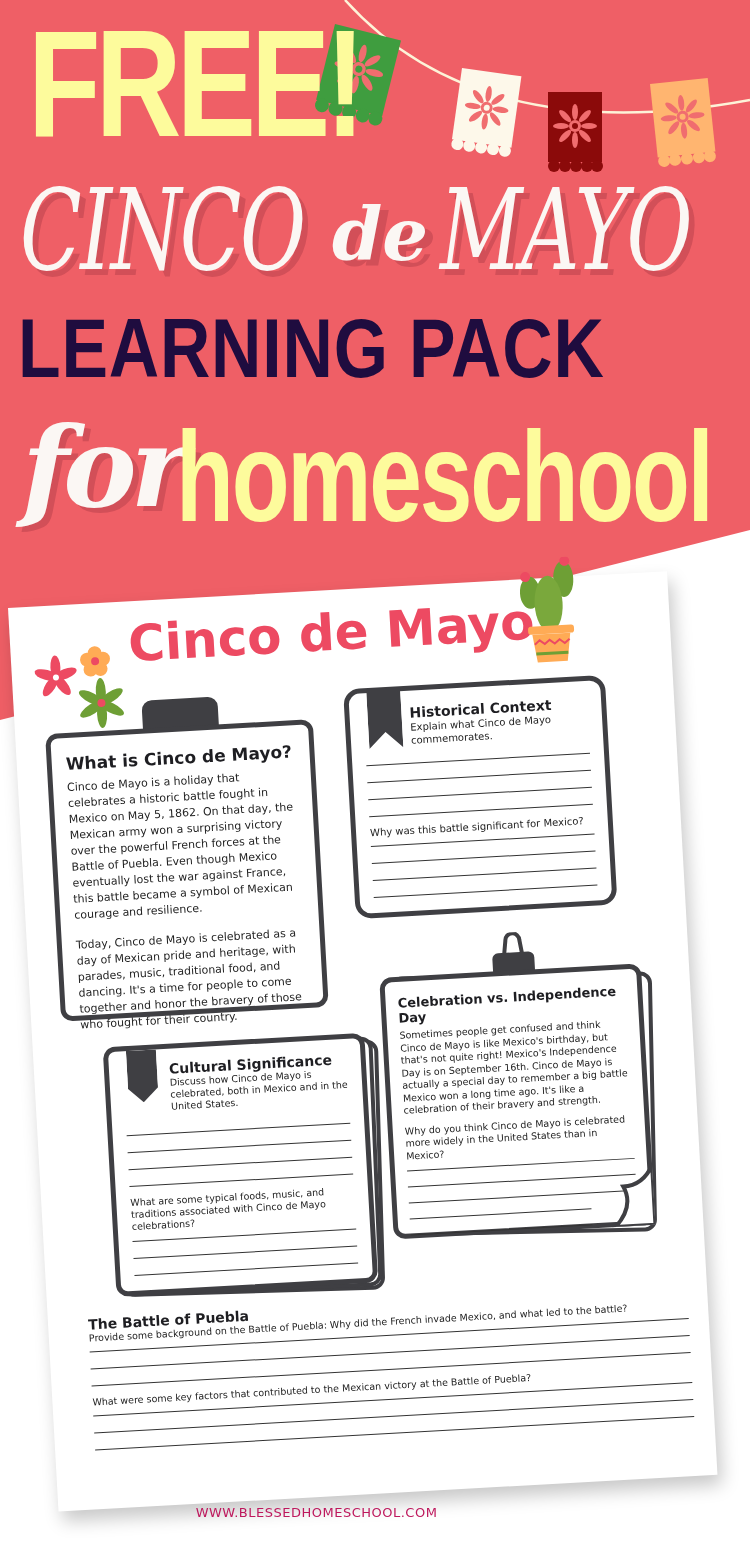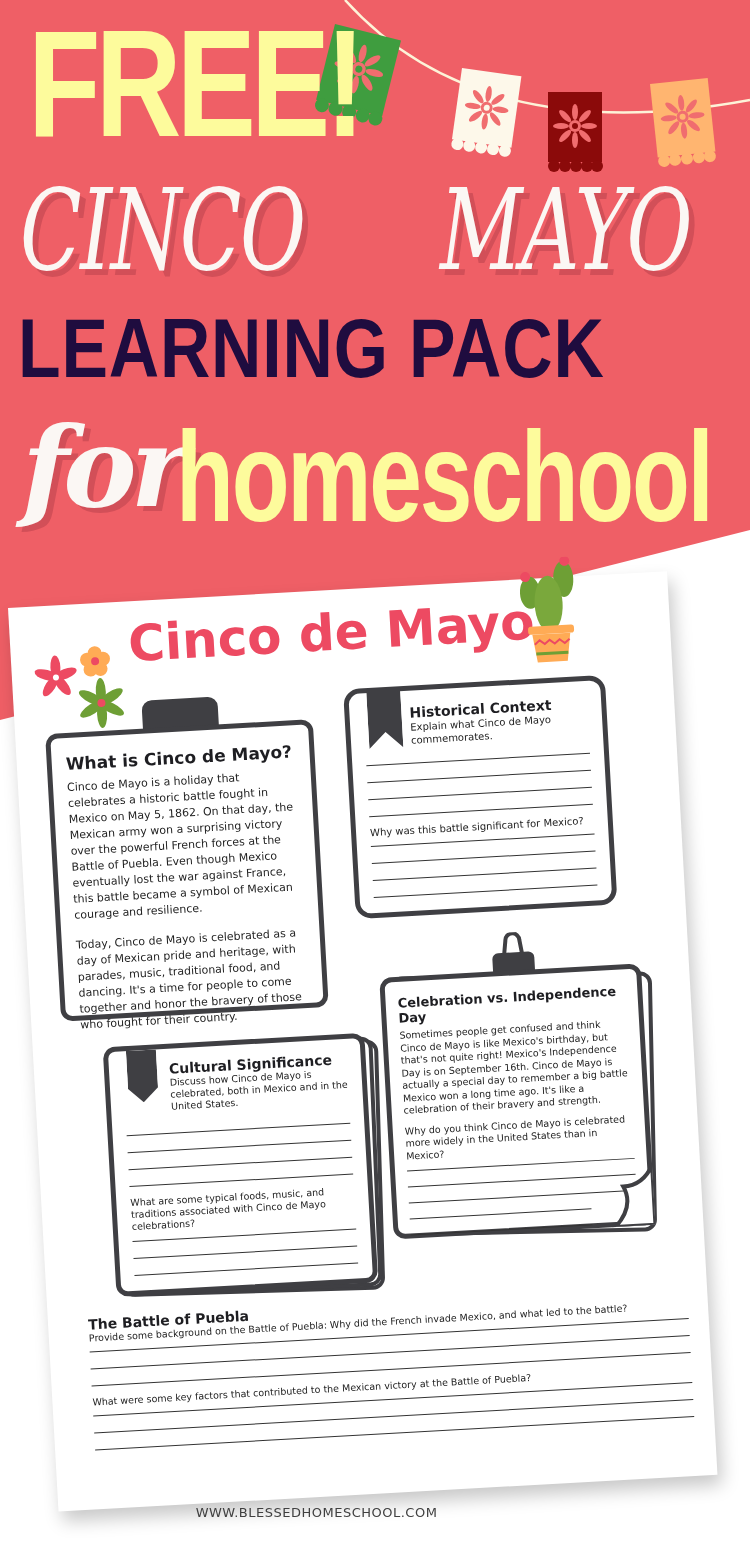--- a/index.html
+++ b/index.html
@@ -84,21 +84,21 @@
     position: absolute; border: 4px solid #3f3f43; border-radius: 12px; background: #fff;
   }
   .clip-tab {
     position: absolute; background: #3f3f43; border-radius: 10px 10px 4px 4px;
   }
   .ribbon { position: absolute; }
 
   .footer-url {
     position: absolute; left: 0; top: 1505px; width: 633px; text-align: center;
     font-family: "DejaVu Sans", sans-serif; font-size: 13px; letter-spacing: 0.5px;
-    color: #404040;
+    color: #be185d;
   }
 </style>
 </head>
 <body>
 
 <div class="hero-bg"></div>
 
 <svg class="banner" viewBox="0 0 750 180">
   <path d="M345 0 Q 480 150 750 100" stroke="#fdf3d8" stroke-width="2.5" fill="none"></path>
 
@@ -192,20 +192,21 @@
         <ellipse rx="3" ry="8" cy="14" transform="rotate(45)"></ellipse>
         <ellipse rx="3" ry="8" cy="14" transform="rotate(-45)"></ellipse>
     </g>
   </g>
 </svg>
 
 <div class="free-title">FREE!</div>
 
 <div class="cinco-title">
   <span class="big w1">CINCO</span>
+  <span class="w2">de</span>
   <span class="big w3">MAYO</span>
 </div>
 
 <div class="learning-title">LEARNING PACK</div>
 
 <div class="for-word">for</div>
 <div class="homeschool-word">homeschool</div>
 
 <div class="paper">
   <div class="paper-inner">

